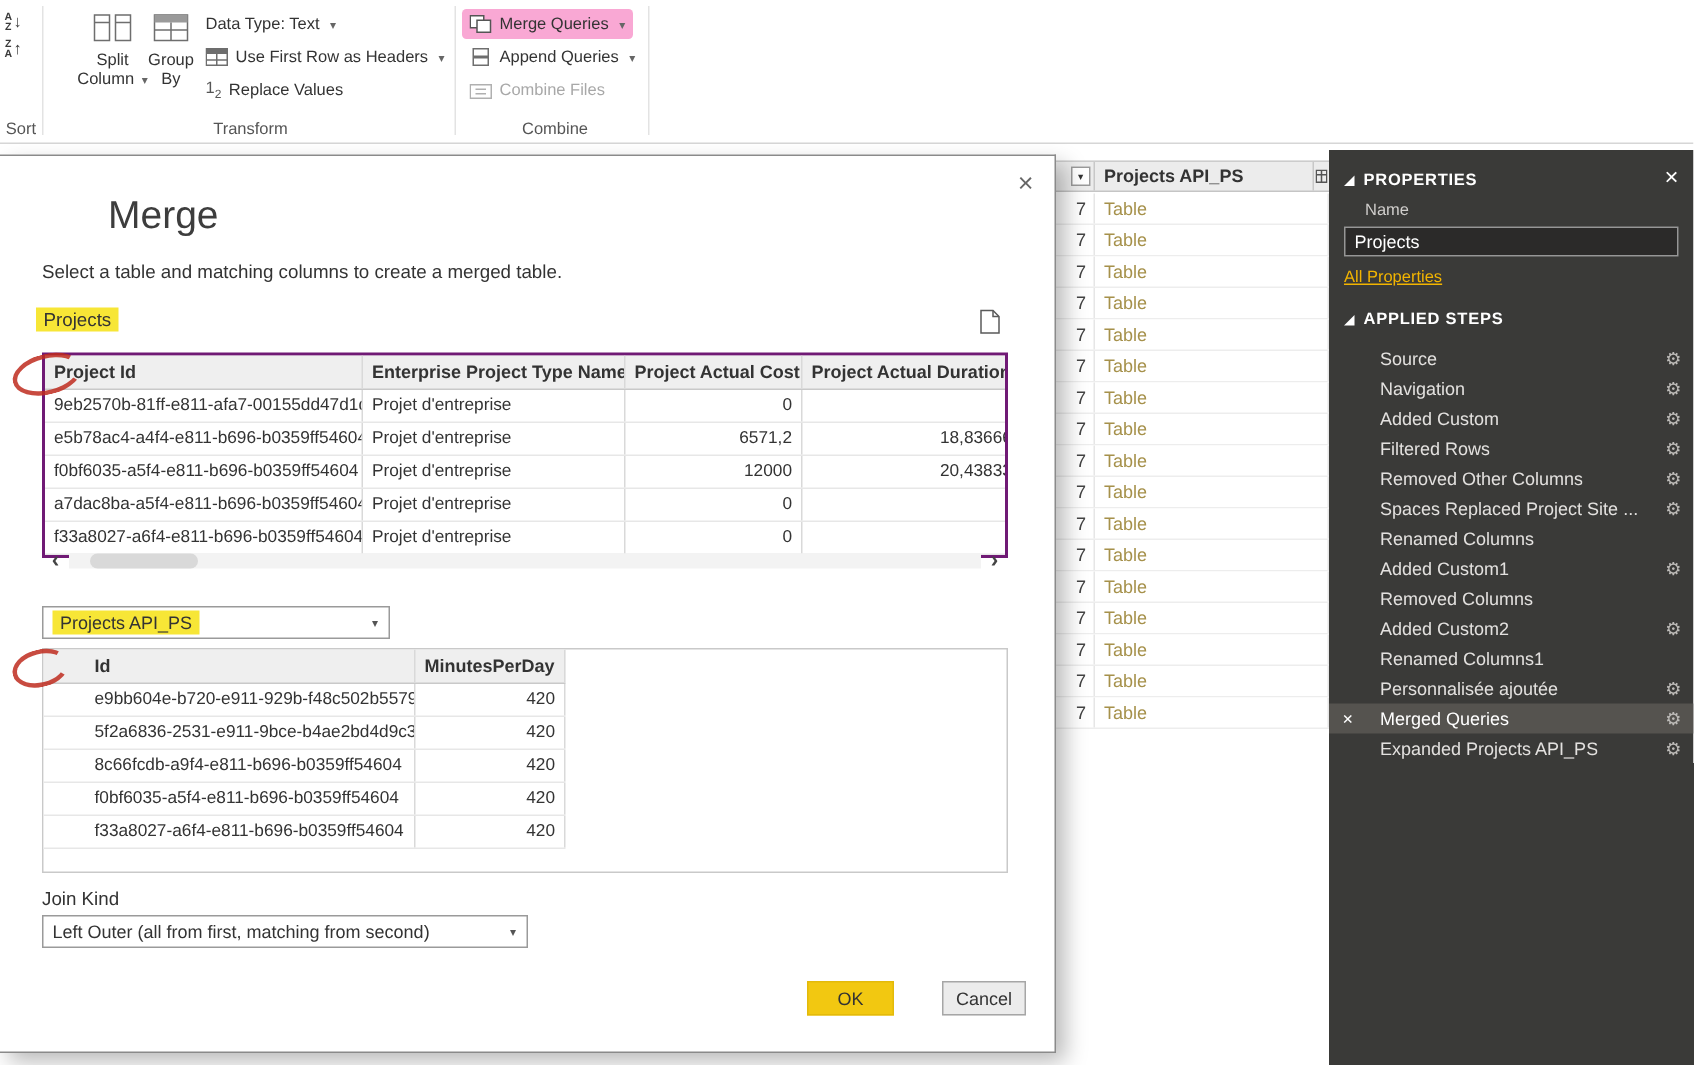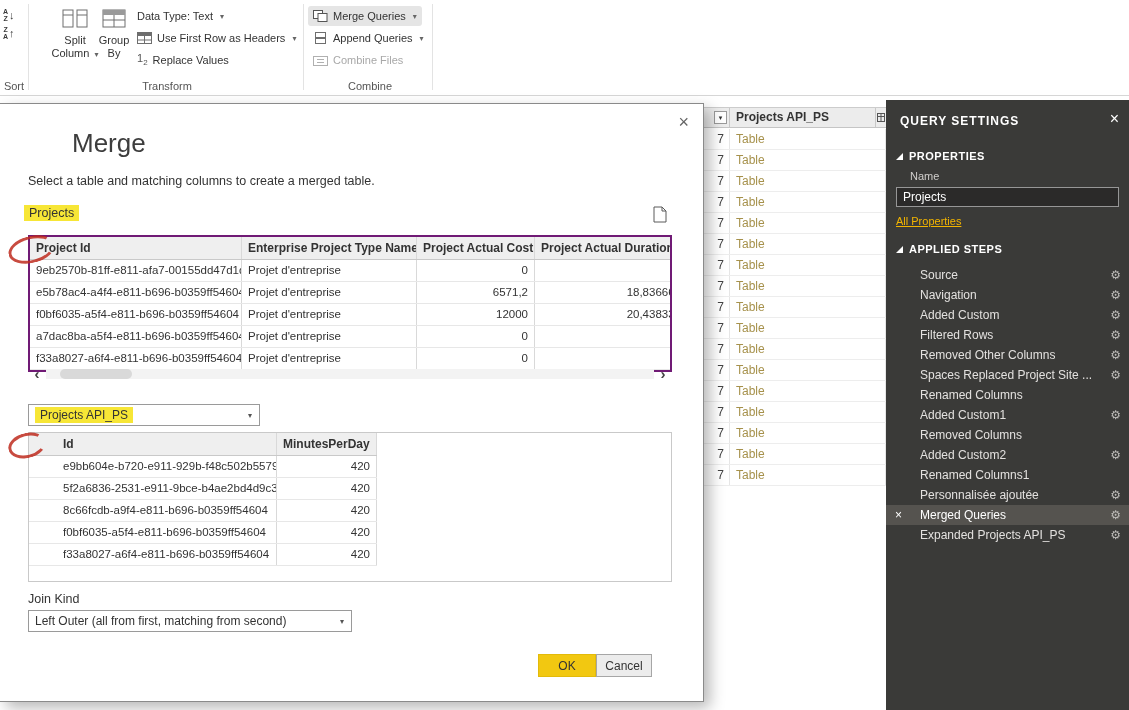--- a/index.html
+++ b/index.html
@@ -13,21 +13,21 @@
   .rlabel { position:absolute; bottom:3px; font-size:11px; color:#555; text-align:center; }
   .sort-icons { position:absolute; left:3px; top:8px; display:flex; flex-direction:column; gap:4px; }
   .sort-icon { display:flex; align-items:center; gap:1px; cursor:default; }
   .sl { font-size:7px; line-height:7px; font-weight:bold; color:#3a3a3a; text-align:center; }
   .sa { font-size:11px; color:#3a3a3a; }
   .bigbtn { position:absolute; top:7px; display:flex; flex-direction:column; align-items:center; cursor:default; }
   .biglabel { margin-top:3px; font-size:11px; line-height:13px; color:#333; text-align:center; width:100%; }
   .smallbtn { position:absolute; height:20px; display:flex; align-items:center; gap:5px; font-size:11px; color:#333; padding:0 5px; cursor:default; white-space:nowrap; }
   .smallbtn.disabled { color:#a8a8a8; }
   .caret { font-size:8px; color:#666; margin-left:2px; }
-  .hl-btn { background:#e5e5e5; border-radius:3px; }
+  .hl-btn { background:#f9a8d4; border-radius:3px; }
   .rv-icon { font-size:11px; font-weight:normal; color:#555; }
   .rv-icon .sub { font-size:8px; vertical-align:sub; }
 
   
   .preview { position:absolute; left:703px; top:96px; width:183px; height:614px; background:#fff; }
   .grid-header { position:absolute; top:11px; left:0; width:183px; height:21px; display:flex; background:#ececec; border-top:1px solid #cccccc; border-bottom:1px solid #c5c5c5; }
   .gh-narrow { width:27px; display:flex; align-items:center; justify-content:flex-end; padding-right:2px; border-right:1px solid #c8c8c8; }
   .fbox { width:13px; height:13px; border:1px solid #9a9a9a; background:#fff; font-size:7px; display:flex; align-items:center; justify-content:center; color:#333; }
   .gh-main { flex:1; font-size:12px; font-weight:bold; color:#333; line-height:19px; padding-left:6px; border-right:1px solid #c8c8c8; overflow:hidden; white-space:nowrap; }
   .gh-sliver { width:10px; display:flex; align-items:center; justify-content:center; }
@@ -80,21 +80,21 @@
   .dd .ddcaret { position:absolute; right:7px; font-size:8px; color:#555; }
   .dd-table2 { left:28px; top:300px; width:232px; }
   .dd-join { left:28px; top:506px; width:324px; }
 
   .table2-wrap { position:absolute; left:28px; top:328px; width:644px; height:150px; border:1px solid #c9c9c9; background:#fff; overflow:hidden; }
   .table2-wrap .t-hrow, .table2-wrap .t-row { width:max-content;padding-left:28px; }
 
   .join-label { position:absolute; left:28px; top:488px; font-size:12.5px; color:#333; }
 
   .ok-btn { position:absolute; left:538px; top:550px; width:58px; height:23px; background:#f2c811; border:1px solid #e3ba0a; color:#333; font-size:12px; font-family:"Liberation Sans", sans-serif; cursor:default; }
-  .cancel-btn { position:absolute; left:596px; top:550px; width:56px; height:23px; background:#ececec; border:1px solid #a6a6a6; color:#333; font-size:12px; font-family:"Liberation Sans", sans-serif; cursor:default; }
+  .cancel-btn { position:absolute; left:628px; top:550px; width:56px; height:23px; background:#ececec; border:1px solid #a6a6a6; color:#333; font-size:12px; font-family:"Liberation Sans", sans-serif; cursor:default; }
 
   
   .anno { position:absolute; border:3px solid rgba(191,44,31,.85); border-right-color:transparent; border-radius:50%; z-index:30; }
   .anno1 { left:8px; top:236px; width:47px; height:27px; transform:rotate(-14deg); }
   .anno2 { left:8px; top:433px; width:38px; height:25px; transform:rotate(-14deg); }
 </style>
 </head>
 <body>
 
 <div class="screen">
@@ -261,21 +261,20 @@
           <div class="gcell-table">Table</div>
         </div>
         <div class="grid-row">
           <div class="gcell-num">7</div>
           <div class="gcell-table">Table</div>
         </div>
       </div>
   </div>
 
   <div class="qs">
-    <div class="qs-title">QUERY SETTINGS</div>
     <span class="qs-close">×</span>
 
     <div class="qs-section">
       <span class="tri"></span>
       <span>PROPERTIES</span>
     </div>
     <div class="qs-name-label">Name</div>
     <input class="qs-input" value="Projects" style="">
     <a class="qs-link">All Properties</a>
 

